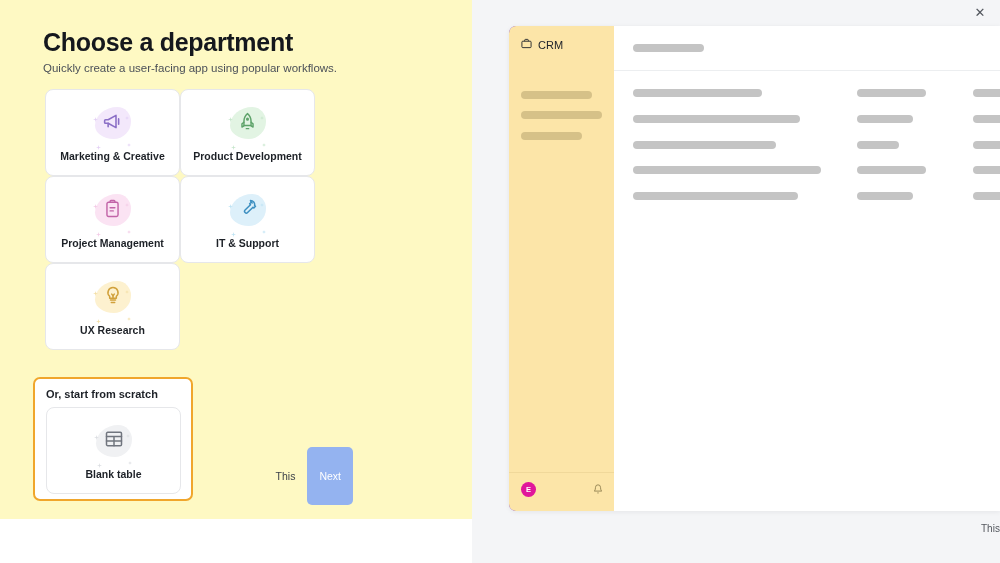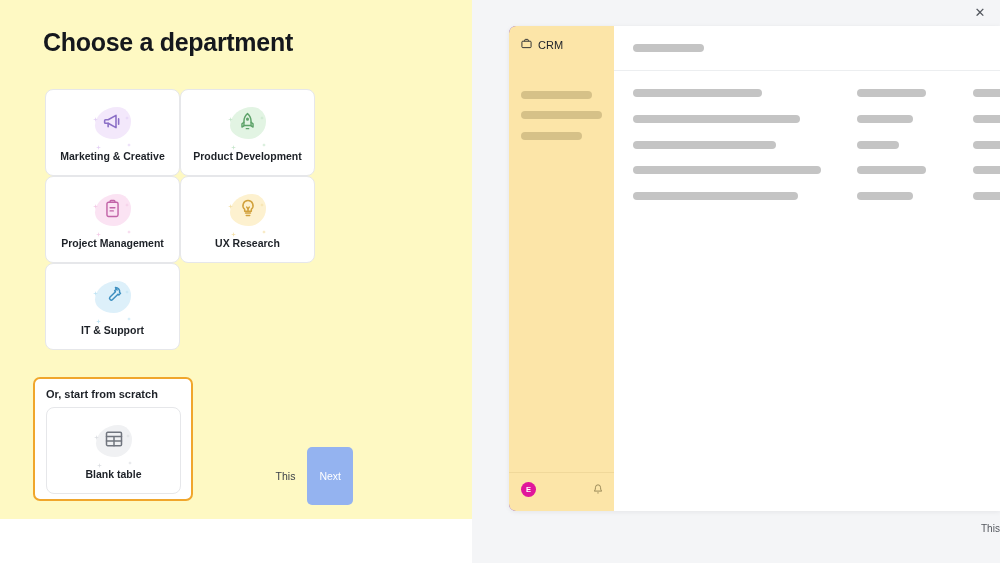--- a/index.html
+++ b/index.html
@@ -153,20 +153,21 @@
   }
   .preview-note { font-size: 10px; color: #53575e; }
 </style>
 </head>
 <body>
 
 <div class="page">
 
   <div class="left">
     <div class="heading">Choose a department</div>
+    <div class="subheading">Quickly create a user-facing app using popular workflows.</div>
 
     <div class="cards" id="dept-cards">
         <div class="card">
           <div class="card-icon">
             <span class="blob" style="background:#f3e8fb"></span>
             <span class="spark" style="left:2px;top:5px"><svg width="5" height="5" viewBox="0 0 10 10">
                 <path d="M5 0 L6 4 L10 5 L6 6 L5 10 L4 6 L0 5 L4 4 Z" fill="#e3d0f5"></path>
               </svg></span>
             <span class="spark" style="left:34px;top:3px"><svg width="4" height="4" viewBox="0 0 10 10">
                 <path d="M5 0 L6 4 L10 5 L6 6 L5 10 L4 6 L0 5 L4 4 Z" fill="#e3d0f5"></path>
@@ -228,20 +229,41 @@
             <span class="glyph"><svg width="19" height="19" viewBox="0 0 24 24" fill="none" stroke="#c264a8" stroke-width="1.8" stroke-linecap="round" stroke-linejoin="round">
                 <rect x="5" y="4" width="14" height="18" rx="2"></rect>
                 <path d="M9 4V3a1 1 0 0 1 1-1h4a1 1 0 0 1 1 1v1"></path>
                 <path d="M9 11h6M9 15h4"></path>
               </svg></span>
           </div>
           <div class="card-label">Project Management</div>
         </div>
         <div class="card">
           <div class="card-icon">
+            <span class="blob" style="background:#ddf0fa"></span>
+            <span class="spark" style="left:2px;top:5px"><svg width="5" height="5" viewBox="0 0 10 10">
+                <path d="M5 0 L6 4 L10 5 L6 6 L5 10 L4 6 L0 5 L4 4 Z" fill="#bfe3f4"></path>
+              </svg></span>
+            <span class="spark" style="left:34px;top:3px"><svg width="4" height="4" viewBox="0 0 10 10">
+                <path d="M5 0 L6 4 L10 5 L6 6 L5 10 L4 6 L0 5 L4 4 Z" fill="#bfe3f4"></path>
+              </svg></span>
+            <span class="spark" style="left:5px;top:33px"><svg width="5" height="5" viewBox="0 0 10 10">
+                <path d="M5 0 L6 4 L10 5 L6 6 L5 10 L4 6 L0 5 L4 4 Z" fill="#bfe3f4"></path>
+              </svg></span>
+            <span class="spark" style="left:36px;top:30px"><svg width="4" height="4" viewBox="0 0 10 10">
+                <path d="M5 0 L6 4 L10 5 L6 6 L5 10 L4 6 L0 5 L4 4 Z" fill="#bfe3f4"></path>
+              </svg></span>
+            <span class="glyph"><svg width="20" height="20" viewBox="0 0 24 24" fill="none" stroke="#3d8fc0" stroke-width="1.8" stroke-linecap="round" stroke-linejoin="round">
+                <path d="M15 3a5 5 0 0 1 4.9 6L21 10l-2 2-1-1-6.5 6.5a2.1 2.1 0 0 1-3-3L15 8l-1-1 2-2 1 1A5 5 0 0 1 15 3z"></path>
+              </svg></span>
+          </div>
+          <div class="card-label">IT &amp; Support</div>
+        </div>
+        <div class="card">
+          <div class="card-icon">
             <span class="blob" style="background:#fdf1cf"></span>
             <span class="spark" style="left:2px;top:5px"><svg width="5" height="5" viewBox="0 0 10 10">
                 <path d="M5 0 L6 4 L10 5 L6 6 L5 10 L4 6 L0 5 L4 4 Z" fill="#f4dfa6"></path>
               </svg></span>
             <span class="spark" style="left:34px;top:3px"><svg width="4" height="4" viewBox="0 0 10 10">
                 <path d="M5 0 L6 4 L10 5 L6 6 L5 10 L4 6 L0 5 L4 4 Z" fill="#f4dfa6"></path>
               </svg></span>
             <span class="spark" style="left:5px;top:33px"><svg width="5" height="5" viewBox="0 0 10 10">
                 <path d="M5 0 L6 4 L10 5 L6 6 L5 10 L4 6 L0 5 L4 4 Z" fill="#f4dfa6"></path>
               </svg></span>
@@ -250,41 +272,20 @@
               </svg></span>
             <span class="glyph"><svg width="20" height="20" viewBox="0 0 24 24" fill="none" stroke="#d1a13c" stroke-width="1.8" stroke-linecap="round" stroke-linejoin="round">
                 <path d="M9 18h6"></path>
                 <path d="M10 21h4"></path>
                 <path d="M12 3a6 6 0 0 1 4 10.5V16H8v-2.5A6 6 0 0 1 12 3z"></path>
                 <path d="M12 13v3"></path>
                 <path d="M10.5 11l1.5 2 1.5-2"></path>
               </svg></span>
           </div>
           <div class="card-label">UX Research</div>
-        </div>
-        <div class="card">
-          <div class="card-icon">
-            <span class="blob" style="background:#ddf0fa"></span>
-            <span class="spark" style="left:2px;top:5px"><svg width="5" height="5" viewBox="0 0 10 10">
-                <path d="M5 0 L6 4 L10 5 L6 6 L5 10 L4 6 L0 5 L4 4 Z" fill="#bfe3f4"></path>
-              </svg></span>
-            <span class="spark" style="left:34px;top:3px"><svg width="4" height="4" viewBox="0 0 10 10">
-                <path d="M5 0 L6 4 L10 5 L6 6 L5 10 L4 6 L0 5 L4 4 Z" fill="#bfe3f4"></path>
-              </svg></span>
-            <span class="spark" style="left:5px;top:33px"><svg width="5" height="5" viewBox="0 0 10 10">
-                <path d="M5 0 L6 4 L10 5 L6 6 L5 10 L4 6 L0 5 L4 4 Z" fill="#bfe3f4"></path>
-              </svg></span>
-            <span class="spark" style="left:36px;top:30px"><svg width="4" height="4" viewBox="0 0 10 10">
-                <path d="M5 0 L6 4 L10 5 L6 6 L5 10 L4 6 L0 5 L4 4 Z" fill="#bfe3f4"></path>
-              </svg></span>
-            <span class="glyph"><svg width="20" height="20" viewBox="0 0 24 24" fill="none" stroke="#3d8fc0" stroke-width="1.8" stroke-linecap="round" stroke-linejoin="round">
-                <path d="M15 3a5 5 0 0 1 4.9 6L21 10l-2 2-1-1-6.5 6.5a2.1 2.1 0 0 1-3-3L15 8l-1-1 2-2 1 1A5 5 0 0 1 15 3z"></path>
-              </svg></span>
-          </div>
-          <div class="card-label">IT &amp; Support</div>
         </div>
       </div>
 
     <div class="scratch">
       <div class="scratch-title">Or, start from scratch</div>
       <div id="scratch-card">
           <div class="card">
             <div class="card-icon">
               <span class="blob" style="background:#f0f1f3"></span>
               <span class="spark" style="left:2px;top:5px"><svg width="5" height="5" viewBox="0 0 10 10">

